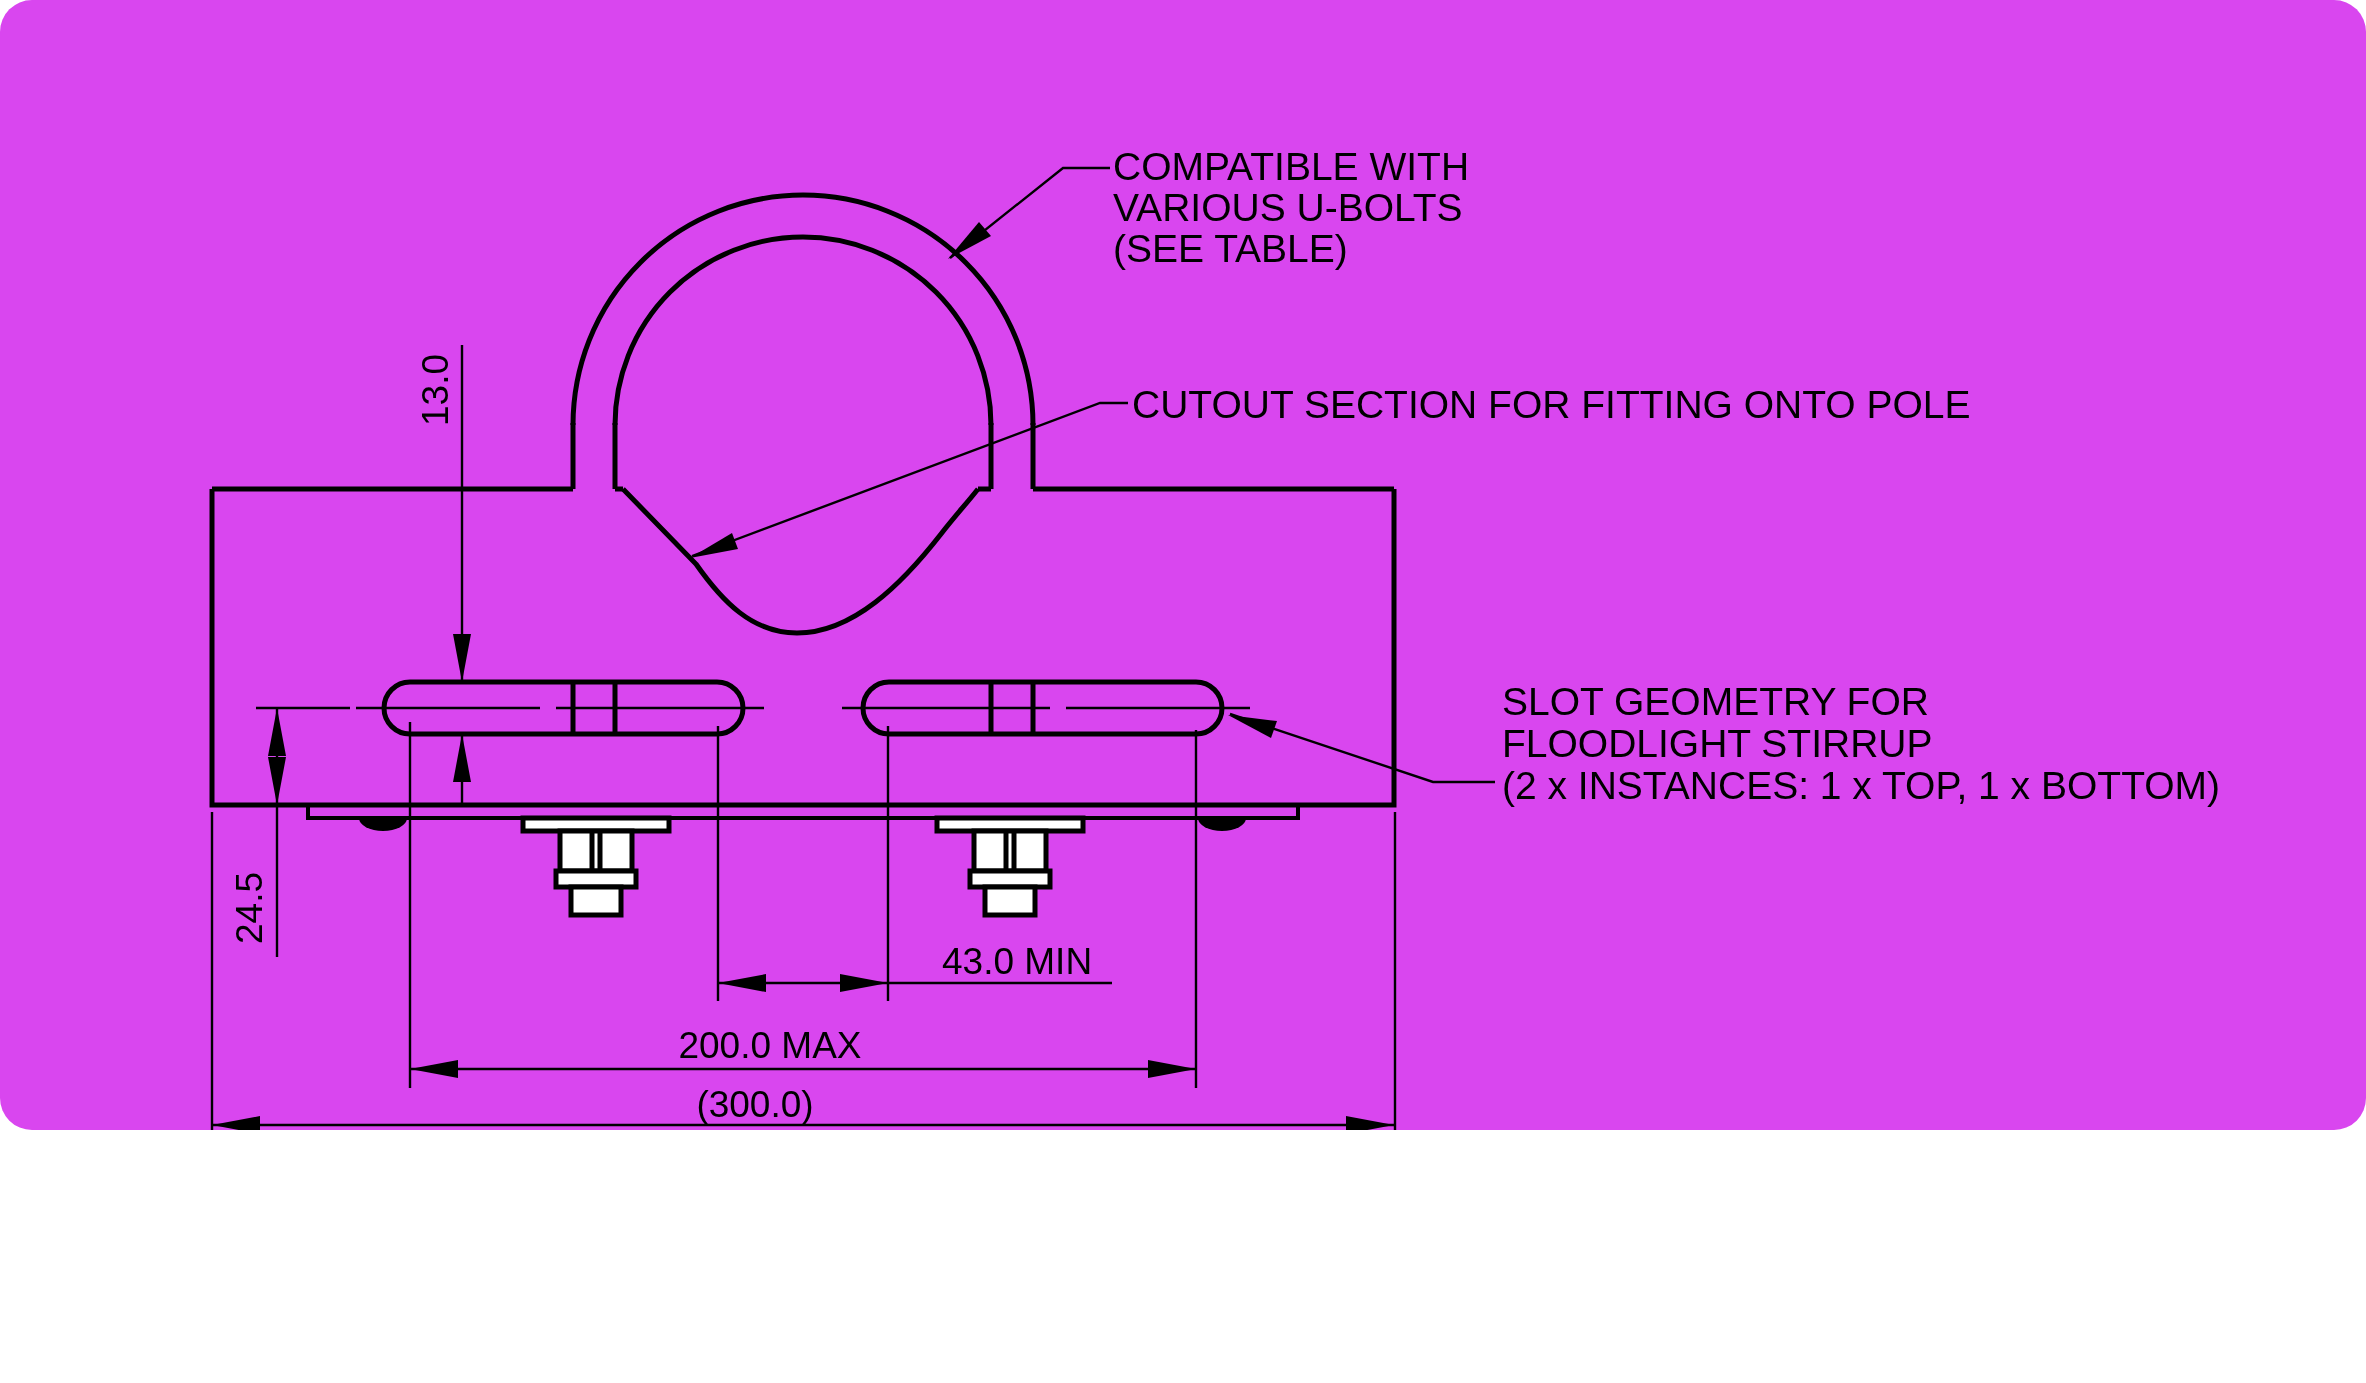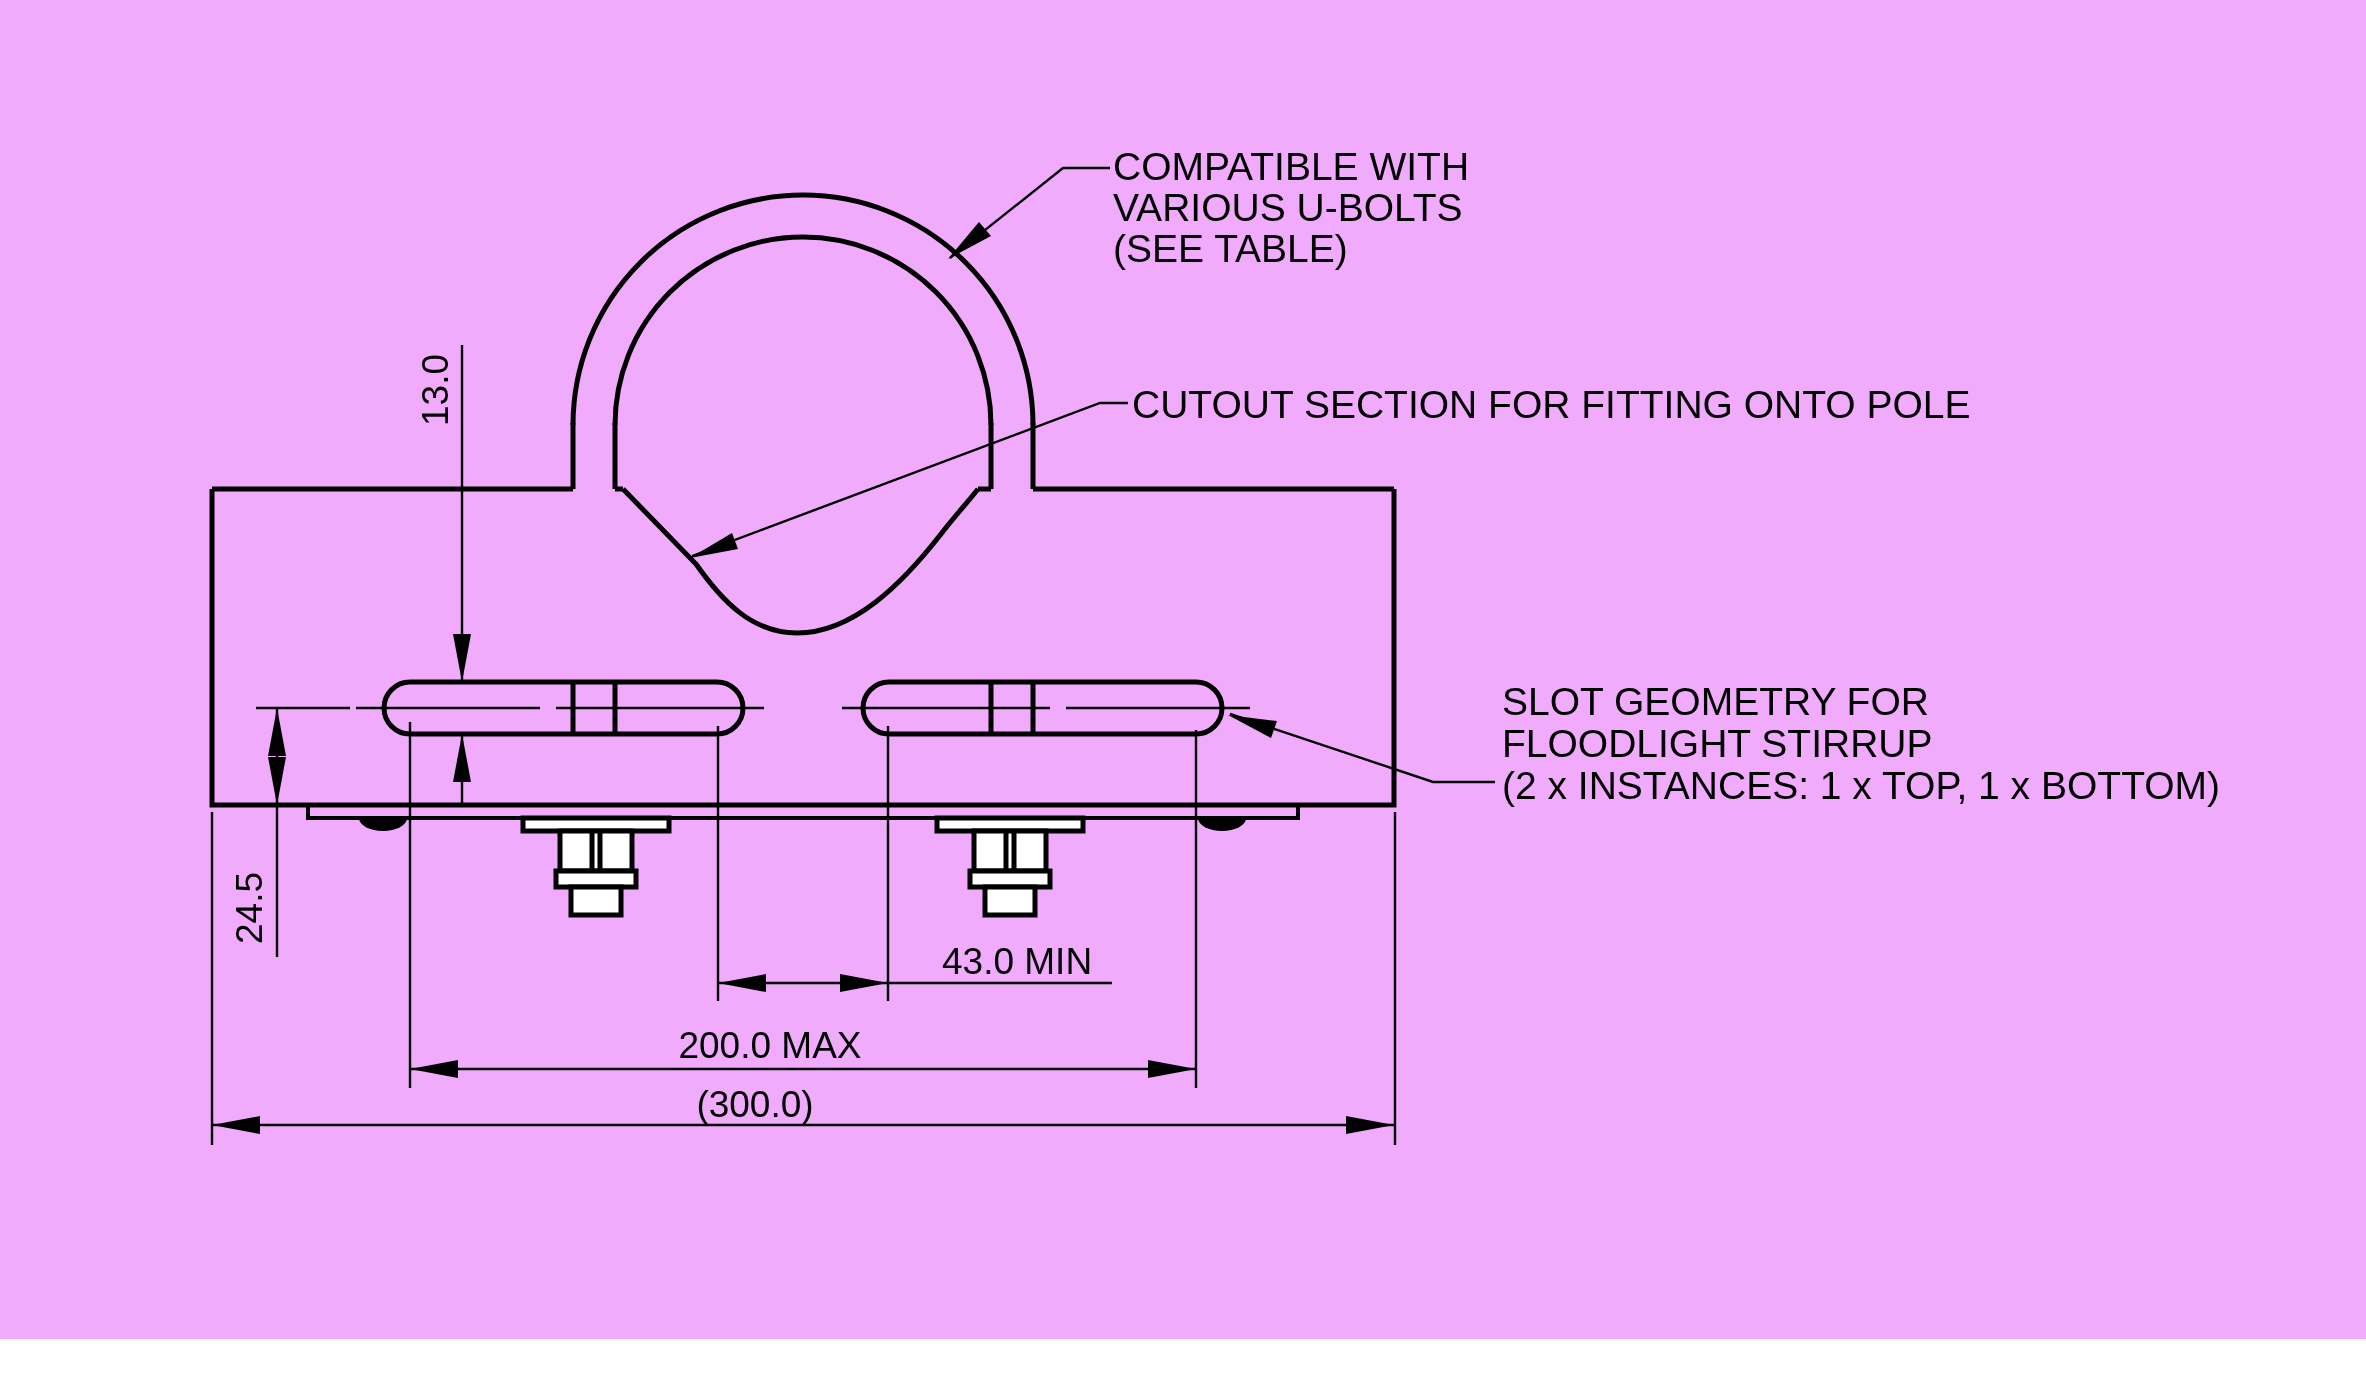--- a/index.html
+++ b/index.html
@@ -1,16 +1,16 @@
 <!DOCTYPE html>
 <html><head>
 <meta charset="utf-8">
 <style>
   html,body{margin:0;padding:0;background:#ffffff;}
-  .stage{width:2366px;height:1339px;background:#f0abfc;position:relative;}
+  .stage{width:2366px;height:1130px;background:#d946ef;position:relative;border-radius:32px;}
   svg{display:block;}
   svg text{font-family:"Liberation Sans","DejaVu Sans",sans-serif;fill:#000;}
   .ann{font-size:39px;}
   .dim{font-size:37px;}
   .thick{stroke:#000;stroke-width:5;fill:none;stroke-linejoin:miter;}
   .mid{stroke:#000;stroke-width:4;fill:none;}
   .thin{stroke:#000;stroke-width:2.4;fill:none;}
   .solidblack{fill:#000;stroke:none;}
   .whitefill{fill:#ffffff;}
 </style>

